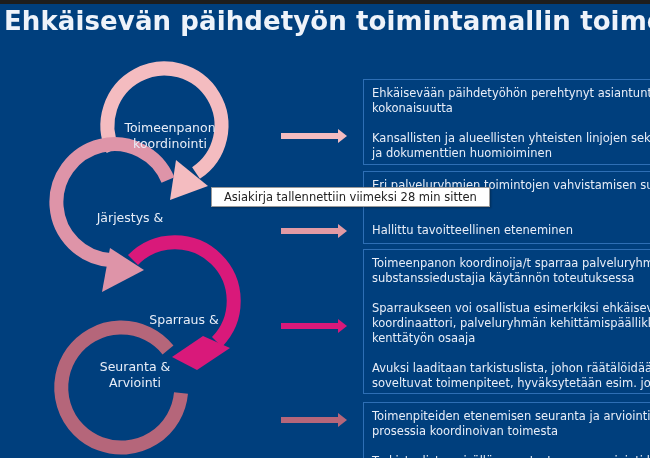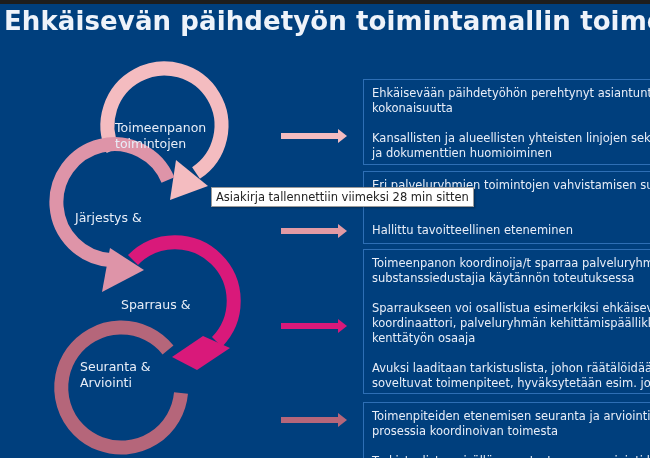--- a/index.html
+++ b/index.html
@@ -1,27 +1,27 @@
 <!DOCTYPE html>
 <html><head>
 <meta charset="utf-8">
 <style>
   html,body{margin:0;padding:0;}
   body{width:650px;height:458px;overflow:hidden;background:#003f7d;position:relative;font-family:"Liberation Sans",sans-serif;}
   .topbar{position:absolute;left:0;top:0;width:650px;height:4px;background:#1e1e1e;}
   .title{position:absolute;left:4px;top:6px;font-size:26px;font-weight:bold;color:#eef3fa;white-space:nowrap;letter-spacing:0.1px;font-family:"DejaVu Sans",sans-serif;}
   svg.diagram{position:absolute;left:0;top:0;}
-  .clabel{position:absolute;color:#e8eef8;font-size:12.5px;line-height:16px;font-family:"DejaVu Sans",sans-serif;}
+  .clabel{position:absolute;color:#e8eef8;font-size:12.5px;text-align:center;line-height:16px;font-family:"DejaVu Sans",sans-serif;}
   .box{position:absolute;left:363px;width:300px;border:1px solid #2e6fb5;background:#003f7d;color:#e8eef8;font-size:11.5px;line-height:15px;font-family:"DejaVu Sans",sans-serif;padding:6px 8px;box-sizing:border-box;white-space:nowrap;overflow:hidden;}
   .box p{margin:0 0 15px 0;}
   .box p:last-child{margin-bottom:0;}
   .arrow{position:absolute;height:6px;}
   .arrow .shaft{position:absolute;left:0;top:0;height:6px;}
   .arrow .head{position:absolute;top:-4px;width:0;height:0;border-top:7px solid transparent;border-bottom:7px solid transparent;}
-  .tooltip{position:absolute;left:211px;top:187px;background:#fff;border:1px solid #9a9a9a;color:#222;font-size:11.5px;padding:2px 4px;white-space:nowrap;font-family:"DejaVu Sans",sans-serif;box-shadow:1px 1px 2px rgba(0,0,0,0.3);text-align:center;}
+  .tooltip{position:absolute;left:211px;top:187px;background:#fff;border:1px solid #9a9a9a;color:#222;font-size:11.5px;padding:2px 12px;white-space:nowrap;font-family:"DejaVu Sans",sans-serif;box-shadow:1px 1px 2px rgba(0,0,0,0.3);text-align:center;}
 </style>
 </head>
 <body>
 
 <div class="topbar"></div>
 <div class="title">Ehkäisevän päihdetyön toimintamallin toimeenpanop</div>
 
 <svg class="diagram" width="650" height="458">
 
   <g>
@@ -39,26 +39,26 @@
     <polygon points="203,336 230,348 197,370 172,357" fill="#d9197a"></polygon>
   </g>
 
   <g>
     <path d="M 168 350 A 60 60 0 1 0 181 393" fill="none" stroke="#b5667a" stroke-width="14"></path>
   </g>
 </svg>
 
 <div class="clabel" style="left:115px;top:120px;width:110px;">
   <div>Toimeenpanon</div>
-  <div>toimintojen</div>
+  <div>koordinointi</div>
 </div>
 <div class="clabel" style="left:75px;top:210px;width:110px;">
   <div>Järjestys &amp;</div>
 </div>
-<div class="clabel" style="left:121px;top:297px;width:126px;">
+<div class="clabel" style="left:121px;top:312px;width:126px;">
   <div>Sparraus &amp;</div>
 </div>
 <div class="clabel" style="left:80px;top:359px;width:110px;">
   <div>Seuranta &amp;</div>
   <div>Arviointi</div>
 </div>
 
 <div class="arrow" style="left:281px;top:133px;width:66px;">
   <div class="shaft" style="width:58px;background:#f4bcc0;"></div>
   <div class="head" style="left:57px;border-left:9px solid #f4bcc0;"></div>

